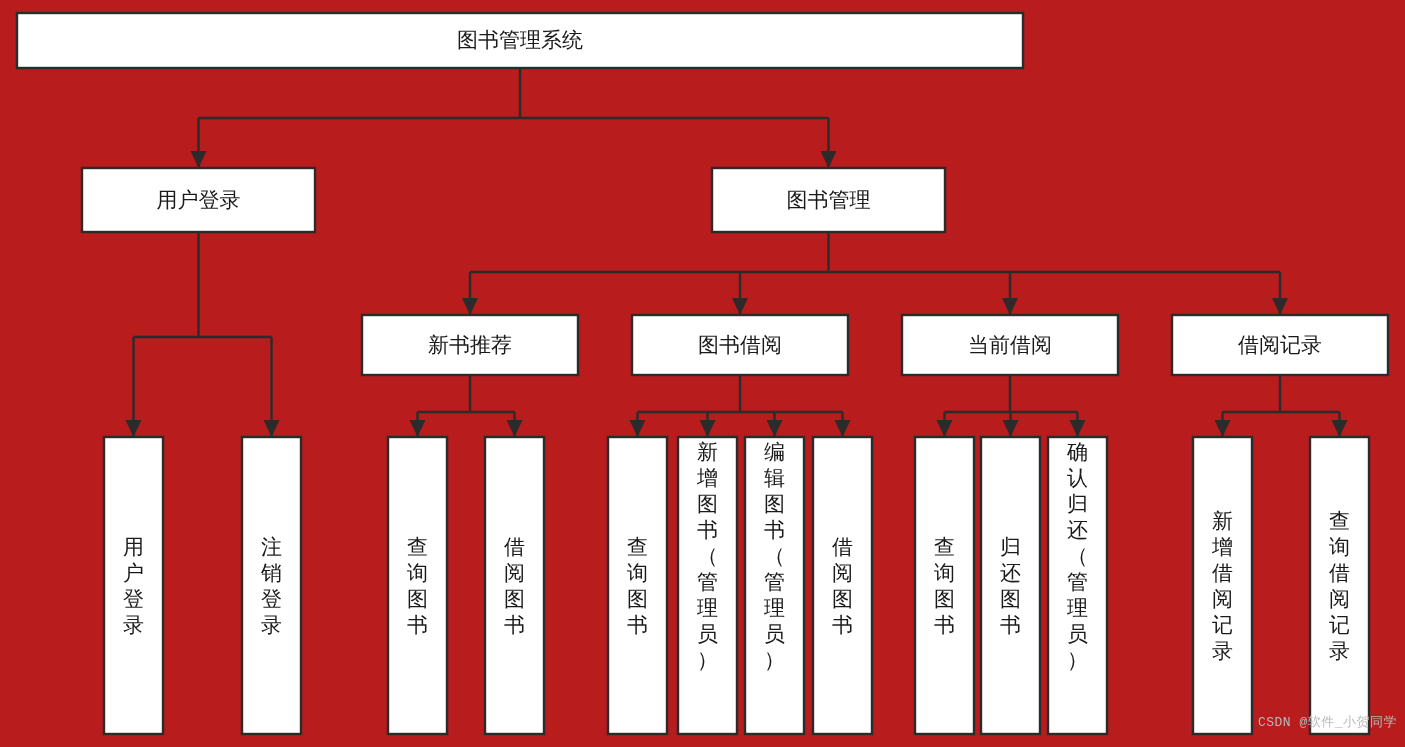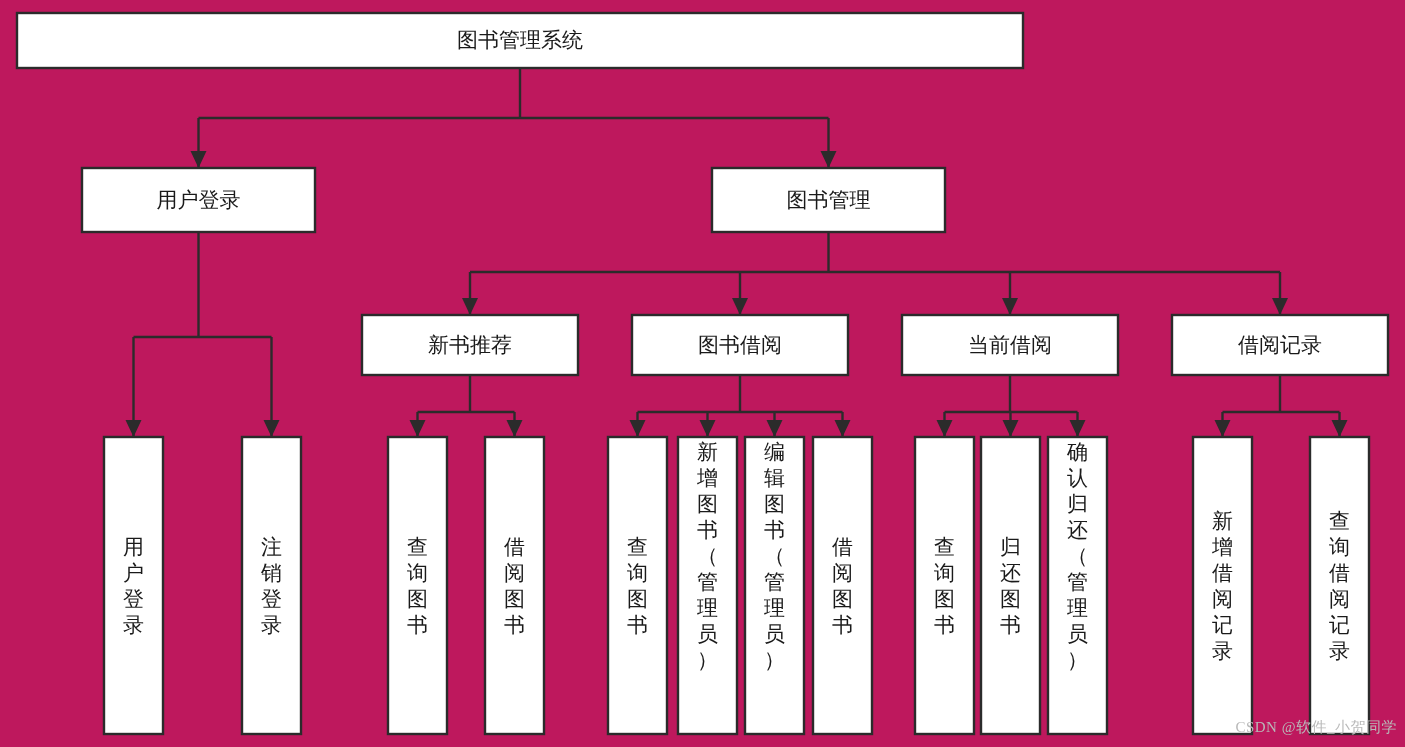--- a/index.html
+++ b/index.html
@@ -8,21 +8,21 @@
     padding: 0;
     background: #ffffff;
   }
   body {
     font-family: "Liberation Sans", "DejaVu Sans", sans-serif;
   }
   #diagram-root {
     position: relative;
     width: 1405px;
     height: 747px;
-    background: #be185d;
+    background: #b91c1c;
     overflow: hidden;
   }
   svg#flowchart {
     position: absolute;
     left: 0;
     top: 0;
     width: 1405px;
     height: 747px;
     display: block;
   }
@@ -50,23 +50,23 @@
   }
   .node-label-v {
     font-family: "Liberation Sans", "DejaVu Sans", sans-serif;
     font-size: 21px;
     fill: #1a1a1a;
     text-anchor: middle;
   }
   .watermark-text {
     position: absolute;
     right: 8px;
-    bottom: 10px;
-    font-family: Liberation Serif, serif;
-    font-size: 15px;
+    bottom: 16px;
+    font-family: Liberation Mono, monospace;
+    font-size: 13px;
     color: #b9b9b9;
     white-space: nowrap;
     letter-spacing: 0.5px;
   }
 </style>
 </head>
 <body>
 
 <div id="diagram-root">
 

